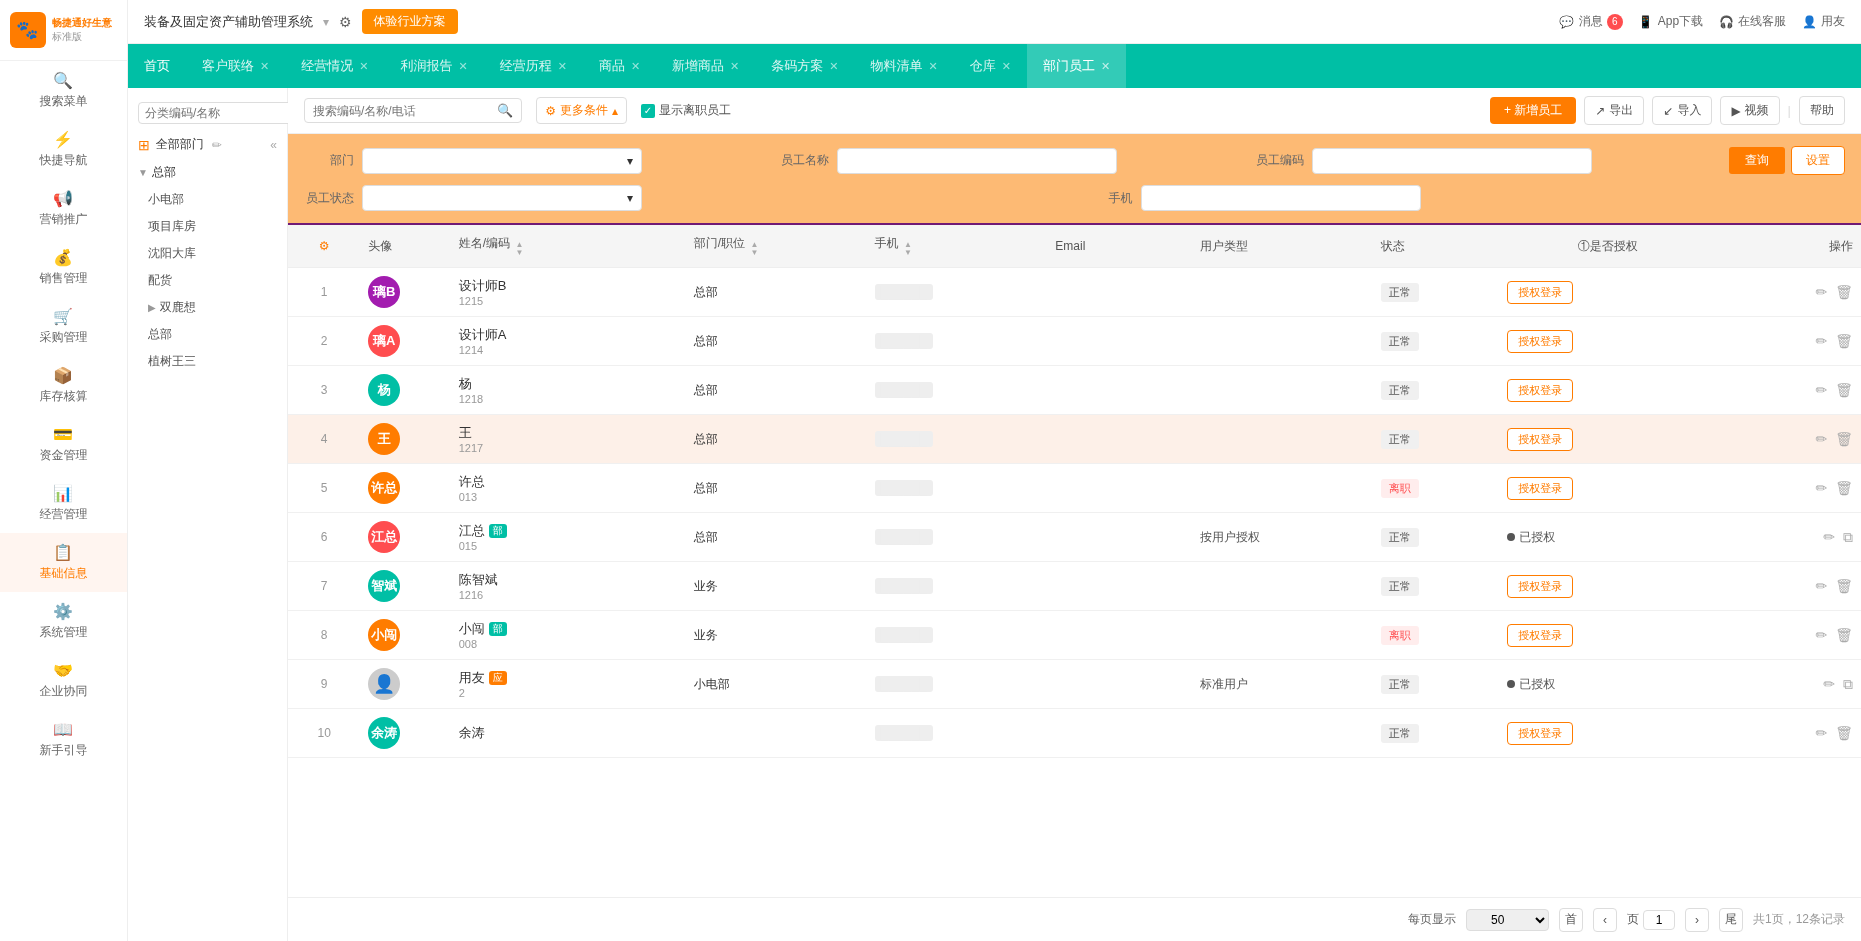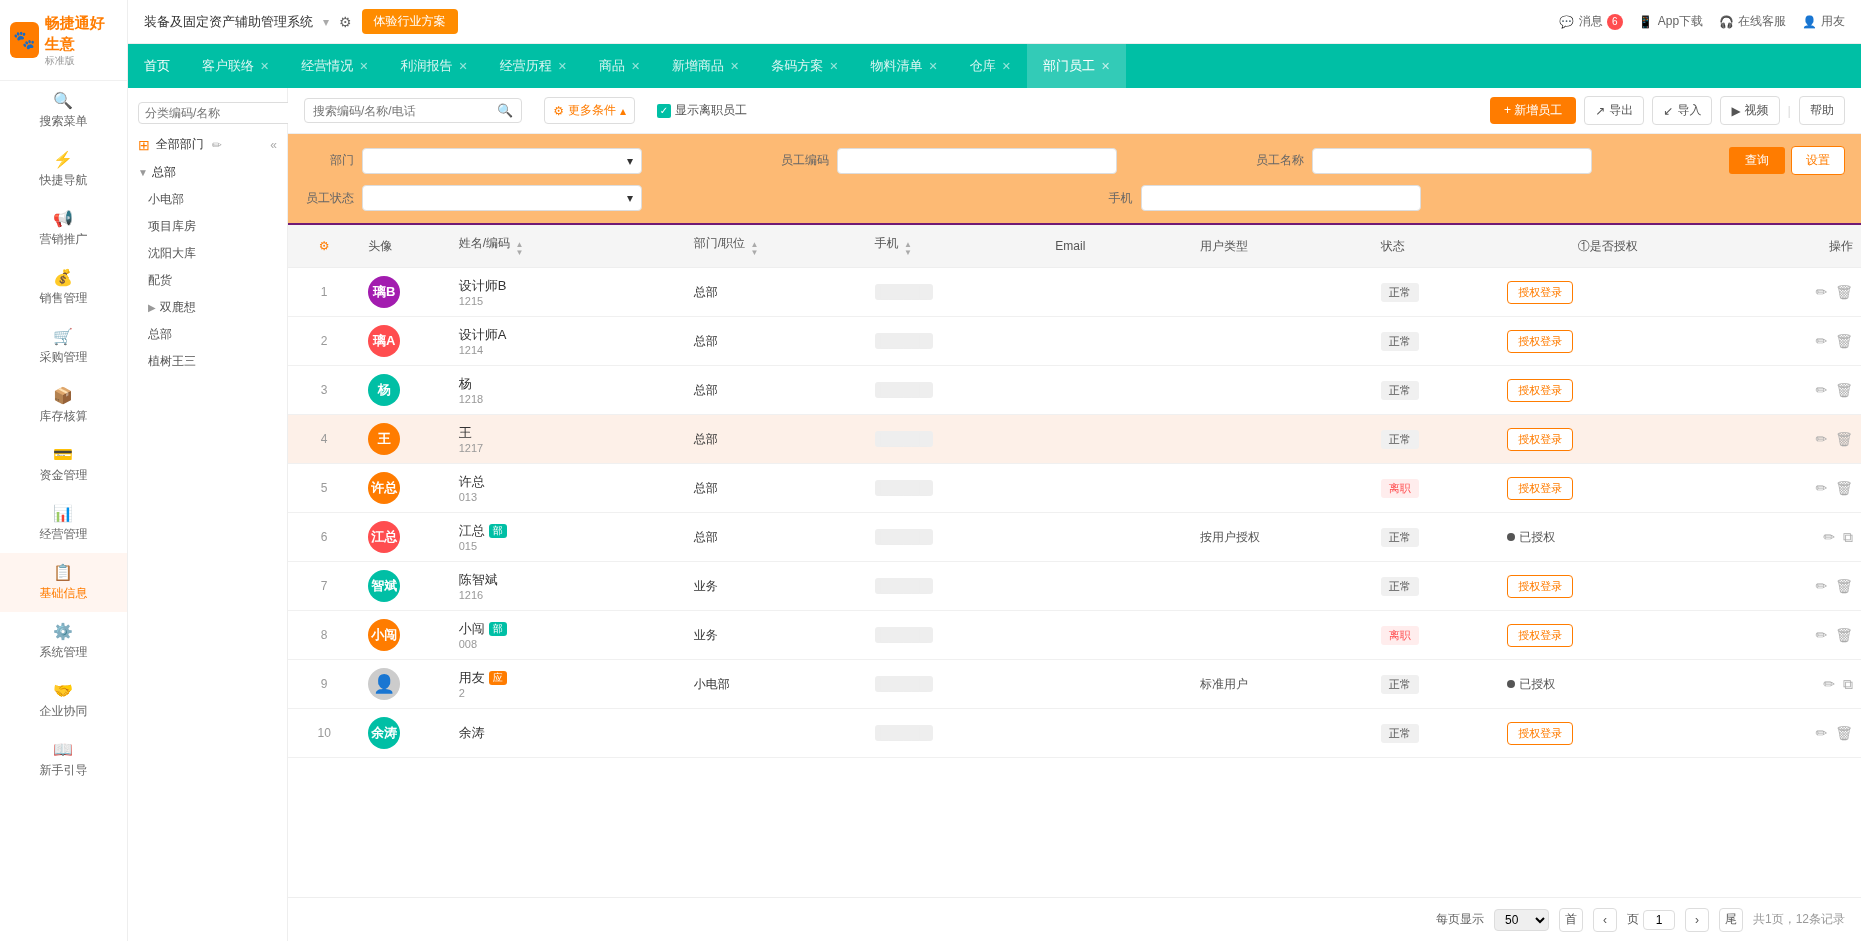--- a/index.html
+++ b/index.html
@@ -6,21 +6,21 @@
     body { font-family: 'Microsoft YaHei', Arial, sans-serif; font-size: 13px; background: #f5f5f5; color: #333; overflow: hidden; }
 
     
     .app-container { display: flex; height: 941px; width: 1861px; }
     
     
     .sidebar { width: 128px; background: #fff; border-right: 1px solid #eee; display: flex; flex-direction: column; flex-shrink: 0; }
     .sidebar-logo { padding: 12px 10px; display: flex; align-items: center; gap: 6px; border-bottom: 1px solid #f0f0f0; background: #fff; }
     .logo-icon { width: 36px; height: 36px; background: #ff7c00; border-radius: 6px; display: flex; align-items: center; justify-content: center; color: white; font-size: 18px; }
     .logo-text { font-size: 11px; color: #666; line-height: 1.4; }
-    .logo-text .title { color: #ff7c00; font-weight: bold; font-size: 15px; }
+    .logo-text .title { color: #ff7c00; font-weight: bold; font-size: 10px; }
     .logo-badge { font-size: 10px; color: #999; }
     .sidebar-nav { flex: 1; overflow-y: auto; }
     .sidebar-item { display: flex; flex-direction: column; align-items: center; padding: 10px 6px; cursor: pointer; color: #666; font-size: 12px; gap: 3px; }
     .sidebar-item.active { background: #fff5f0; color: #ff7c00; }
     .sidebar-item .icon { font-size: 16px; }
     .sidebar-item.active .icon { color: #ff7c00; }
 
     
     .main { flex: 1; display: flex; flex-direction: column; overflow: hidden; }
     
@@ -49,21 +49,21 @@
     .dept-header { display: flex; align-items: center; gap: 6px; padding: 6px 10px; font-size: 12px; color: #333; cursor: pointer; }
     .dept-tree { font-size: 12px; }
     .dept-node { padding: 5px 10px 5px 16px; color: #555; cursor: pointer; display: flex; align-items: center; gap: 4px; }
     .dept-node.level1 { padding-left: 20px; }
     .dept-node.expand { color: #333; font-weight: 500; }
 
     
     .employee-panel { flex: 1; display: flex; flex-direction: column; overflow: hidden; background: #f5f5f5; }
 
     
-    .search-bar { background: #fff; padding: 8px 16px; display: flex; align-items: center; gap: 22px; border-bottom: 1px solid #eee; }
+    .search-bar { background: #fff; padding: 8px 16px; display: flex; align-items: center; gap: 14px; border-bottom: 1px solid #eee; }
     .search-input-wrap { display: flex; align-items: center; border: 1px solid #ddd; border-radius: 4px; padding: 4px 8px; background: white; gap: 4px; }
     .search-input-wrap input { border: none; outline: none; font-size: 12px; width: 180px; }
     .search-filter { display: flex; align-items: center; gap: 4px; color: #ff7c00; cursor: pointer; font-size: 12px; border: 1px solid #ddd; border-radius: 4px; padding: 4px 8px; }
     .show-dimission { display: flex; align-items: center; gap: 4px; font-size: 12px; color: #555; cursor: pointer; }
     .checkbox-checked { width: 14px; height: 14px; background: #00bfa5; border-radius: 2px; display: flex; align-items: center; justify-content: center; color: white; font-size: 10px; }
     .toolbar-right { margin-left: auto; display: flex; align-items: center; gap: 8px; }
     .btn-add { background: #ff7c00; color: white; border: none; border-radius: 4px; padding: 5px 14px; font-size: 12px; cursor: pointer; }
     .btn-outline { border: 1px solid #ddd; background: white; border-radius: 4px; padding: 5px 10px; font-size: 12px; cursor: pointer; color: #555; display: flex; align-items: center; gap: 4px; }
 
     
@@ -102,21 +102,21 @@
     .action-btns { display: flex; align-items: center; gap: 8px; }
     .action-btn { color: #aaa; cursor: pointer; font-size: 14px; }
     .phone-blur { background: #eee; color: #eee; border-radius: 3px; font-size: 11px; padding: 2px 6px; }
     .badge-dept { background: #00bfa5; color: white; border-radius: 3px; padding: 0px 4px; font-size: 10px; }
     .badge-ying { background: #ff7c00; color: white; border-radius: 3px; padding: 0px 4px; font-size: 10px; }
     .row-num { color: #999; font-size: 12px; text-align: center; }
 
     
     .pagination { height: 44px; background: #fff; border-top: 1px solid #eee; display: flex; align-items: center; justify-content: flex-end; padding: 0 16px; gap: 10px; font-size: 12px; color: #555; }
     .page-size-label { color: #666; margin-left: 48px; }
-    .page-size-select { border: 1px solid #ddd; border-radius: 4px; padding: 2px 6px; font-size: 12px; }
+    .page-size-select { border: 1px solid #ddd; border-radius: 4px; padding: 2px 20px; font-size: 12px; }
     .page-btn { width: 24px; height: 24px; border: 1px solid #ddd; border-radius: 4px; display: flex; align-items: center; justify-content: center; cursor: pointer; color: #555; font-size: 12px; background: white; }
     .page-info { display: flex; align-items: center; gap: 4px; }
     .page-input { width: 32px; border: 1px solid #ddd; border-radius: 4px; text-align: center; padding: 2px 4px; font-size: 12px; }
     .total-info { color: #999; }
 
     
     .sort-arrows { display: inline-flex; flex-direction: column; font-size: 8px; color: #aaa; margin-left: 2px; line-height: 1; }
   </style>
 </head>
 <body>
@@ -342,25 +342,25 @@
         <div class="filter-form">
           <div class="filter-row">
             <div class="filter-item">
               <span class="filter-label">部门</span>
               <div class="filter-select" style="min-width:220px;">
                 <span></span>
                 <span>▾</span>
               </div>
             </div>
             <div class="filter-item">
-              <span class="filter-label">员工编码</span>
+              <span class="filter-label">员工名称</span>
               <input type="text" class="filter-input" style="min-width: 200px;">
             </div>
             <div class="filter-item">
-              <span class="filter-label">员工名称</span>
+              <span class="filter-label">员工编码</span>
               <input type="text" class="filter-input" style="min-width: 200px;">
             </div>
             <div class="filter-actions">
               <button class="btn-query">查询</button>
               <button class="btn-settings">设置</button>
             </div>
           </div>
           <div class="filter-row">
             <div class="filter-item">
               <span class="filter-label">员工状态</span>

